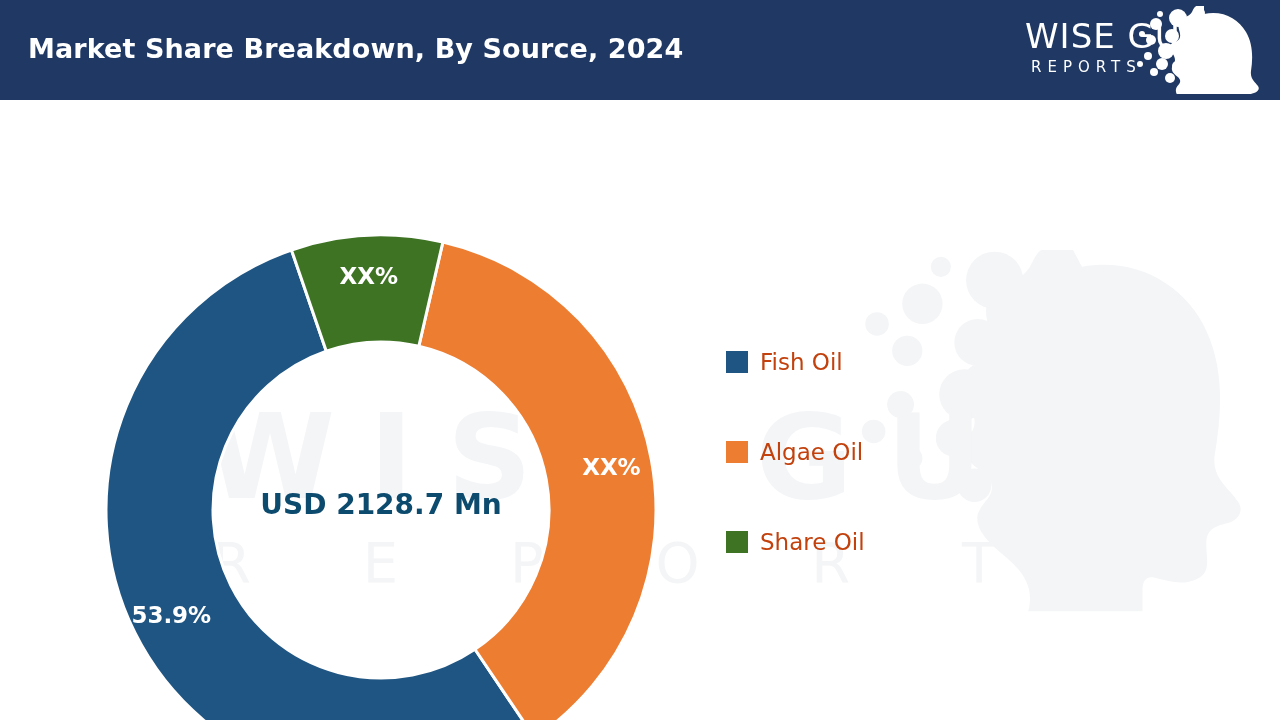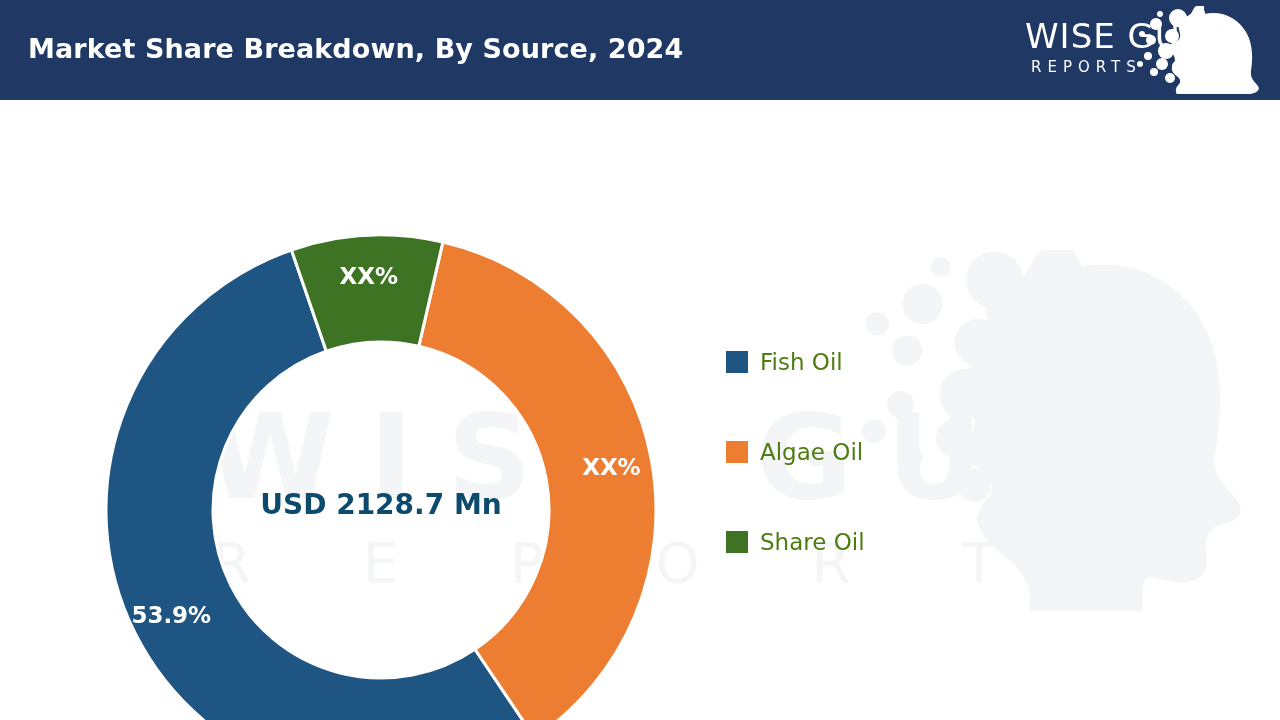--- a/index.html
+++ b/index.html
@@ -136,21 +136,21 @@
     margin-bottom: 66px;
   }
   .legend-swatch {
     width: 22px;
     height: 22px;
     flex: 0 0 22px;
     margin-right: 12px;
   }
   .legend-label {
     font-size: 23px;
-    color: #4d7c0f;
+    color: #c2410c;
     white-space: nowrap;
   }
 </style>
 </head>
 <body>
 
 <div id="page">
 
   <div id="header-bar" style="background: rgb(31, 56, 100);">
     <div id="chart-title" style="color: rgb(255, 255, 255);">Market Share Breakdown, By Source, 2024</div>

